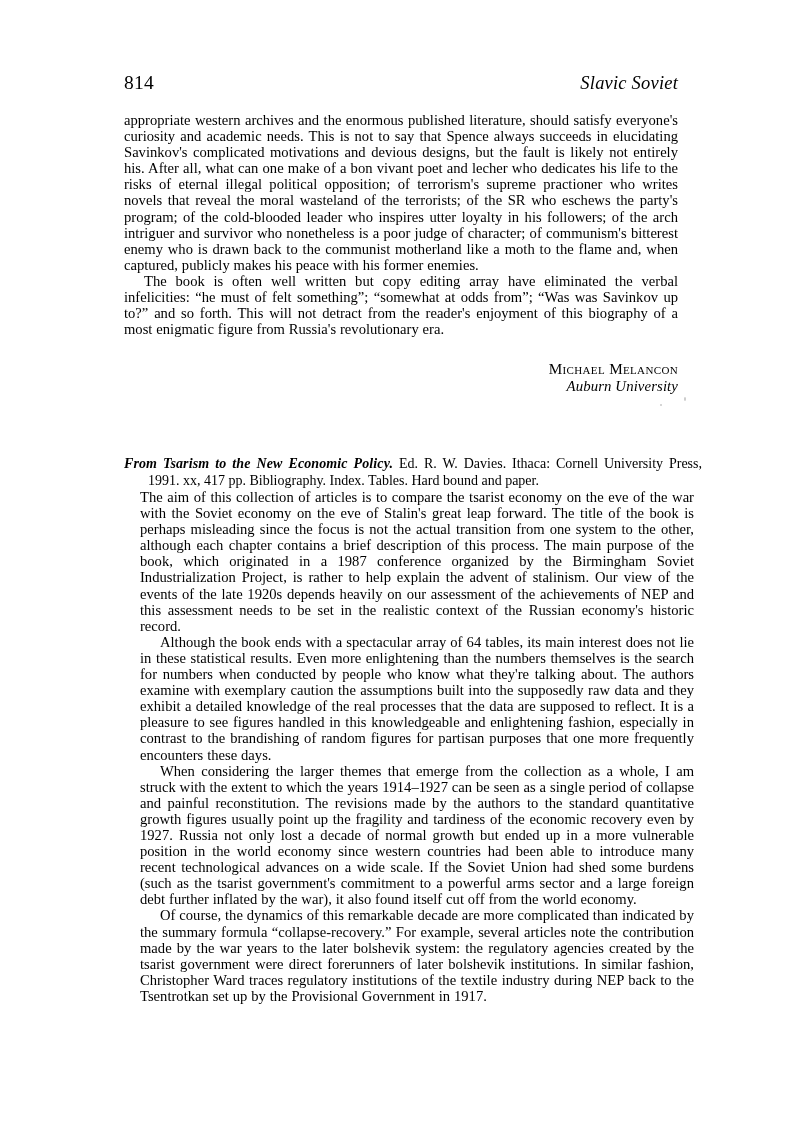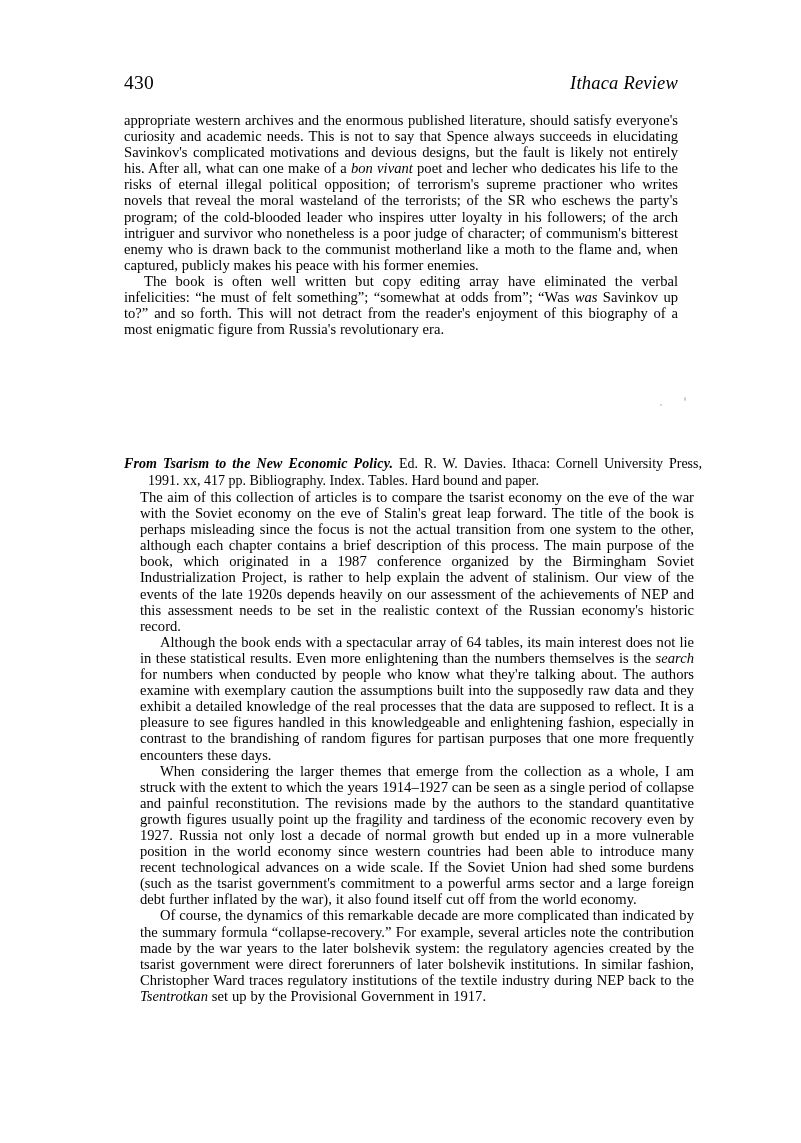--- a/index.html
+++ b/index.html
@@ -51,21 +51,21 @@
     font-size: 14.6px;
     line-height: 16.1px;
     text-align: justify;
     text-indent: 20px;
     -webkit-hyphens: none;
     hyphens: none;
     letter-spacing: 0.01px;
     word-spacing: 0.2px;
   }
   p.para.noindent { text-indent: 0; }
-  i, .it { font-style: italic; }
+  i, .it { }
 
   
   .signature {
     position: absolute;
     left: 124px;
     top: 360px;
     width: 554px;
     text-align: right;
     font-size: 14.6px;
     line-height: 17.5px;
@@ -114,29 +114,33 @@
     background: #c9c9c9;
     border-radius: 50%;
   }
 </style>
 </head>
 <body>
 
 <div class="page">
 
   <div class="runhead">
-    <span class="folio">430</span>
-    <span class="journal">Ithaca Review</span>
+    <span class="folio">814</span>
+    <span class="journal">Slavic Soviet</span>
   </div>
 
   <div class="body">
     <p class="para noindent"><span>appropriate western archives and the enormous published literature, should satisfy everyone's curiosity and academic needs. This is not to say that Spence always succeeds in elucidating Savinkov's complicated motivations and devious designs, but the fault is likely not entirely his. After all, what can one make of a </span><span class="it">bon vivant</span><span> poet and lecher who dedicates his life to the risks of eternal illegal political opposition; of terrorism's supreme practioner who writes novels that reveal the moral wasteland of the terrorists; of the SR who eschews the party's program; of the cold-blooded leader who inspires utter loyalty in his followers; of the arch intriguer and survivor who nonetheless is a poor judge of character; of communism's bitterest enemy who is drawn back to the communist motherland like a moth to the flame and, when captured, publicly makes his peace with his former enemies.</span></p>
     <p class="para"><span>The book is often well written but copy editing array have eliminated the verbal infelicities: “he must of felt something”; “somewhat at odds from”; “Was </span><span class="it">was</span><span> Savinkov up to?” and so forth. This will not detract from the reader's enjoyment of this biography of a most enigmatic figure from Russia's revolutionary era.</span></p>
   </div>
 
+  <div class="signature">
+    <div class="name">Michael Melancon</div>
+    <div class="affil">Auburn University</div>
+  </div>
 
   <div class="speck" style="left:684px; top:397px; width:2px; height:4px;"></div>
   <div class="speck" style="left:660px; top:404px; width:2px; height:2px;"></div>
 
   <p class="citation">
     <span class="title">From Tsarism to the New Economic Policy.</span><span> Ed. R. W. Davies. Ithaca: Cornell University Press, 1991. xx, 417 pp. Bibliography. Index. Tables. Hard bound and paper.</span>
   </p>
 
   <div class="review">
     <p class="para noindent"><span>The aim of this collection of articles is to compare the tsarist economy on the eve of the war with the Soviet economy on the eve of Stalin's great leap forward. The title of the book is perhaps misleading since the focus is not the actual transition from one system to the other, although each chapter contains a brief description of this process. The main purpose of the book, which originated in a 1987 conference organized by the Birmingham Soviet Industrialization Project, is rather to help explain the advent of stalinism. Our view of the events of the late 1920s depends heavily on our assessment of the achievements of NEP and this assessment needs to be set in the realistic context of the Russian economy's historic record.</span></p>

